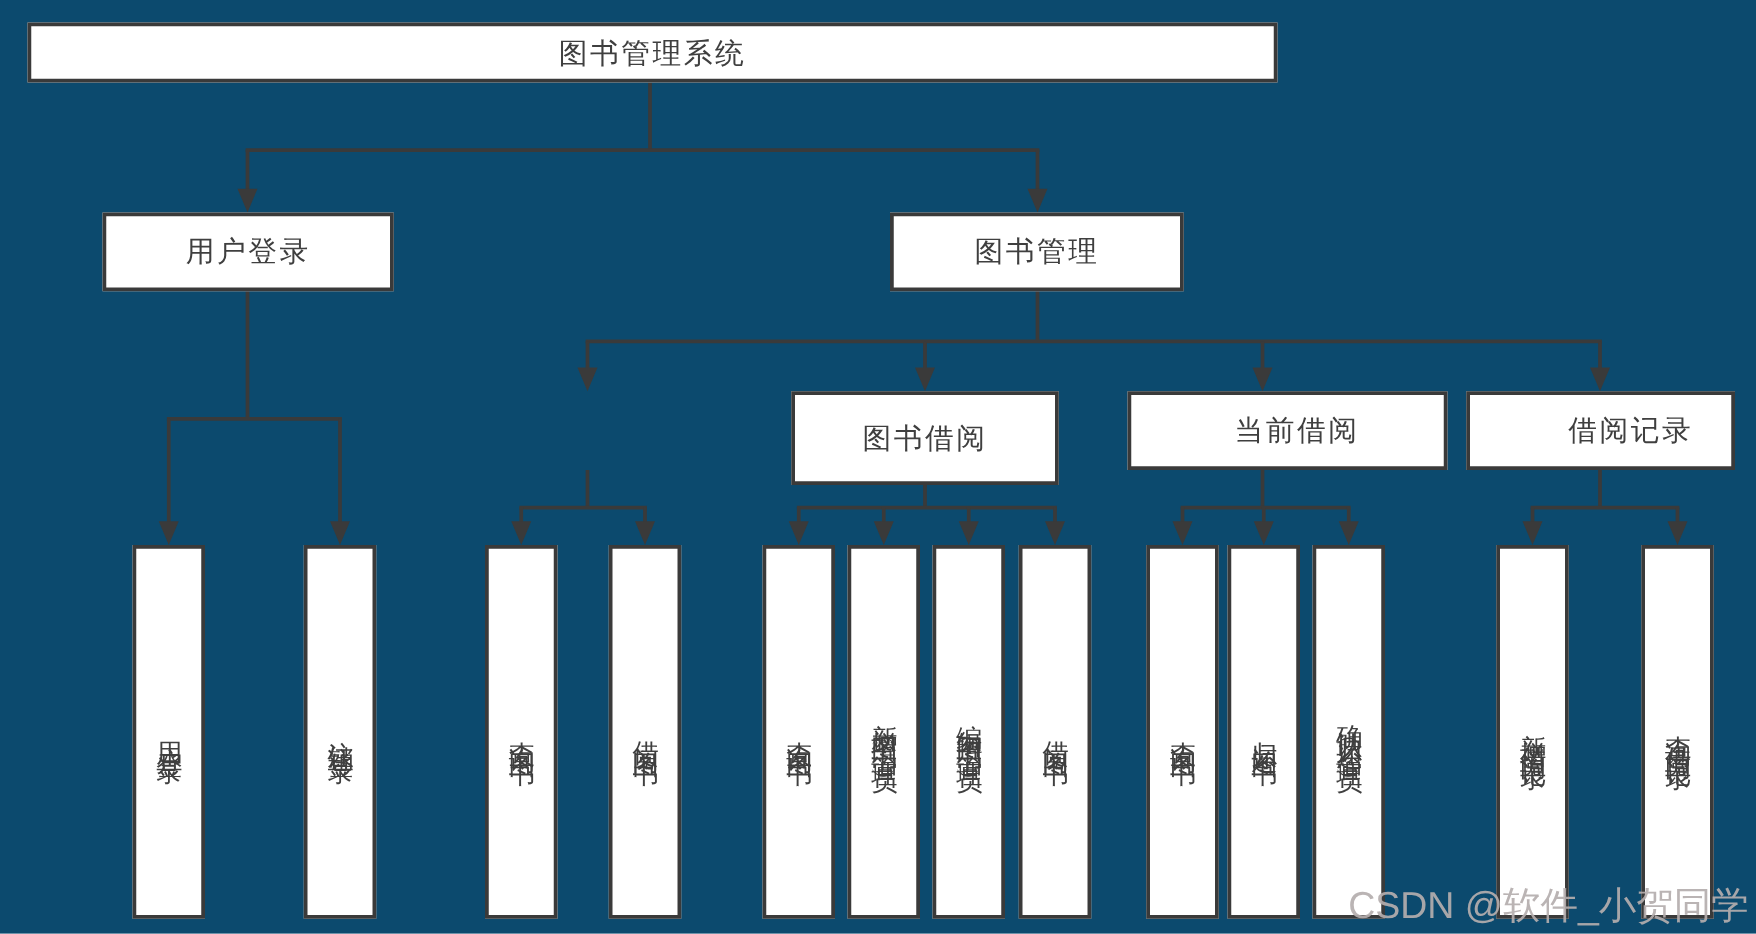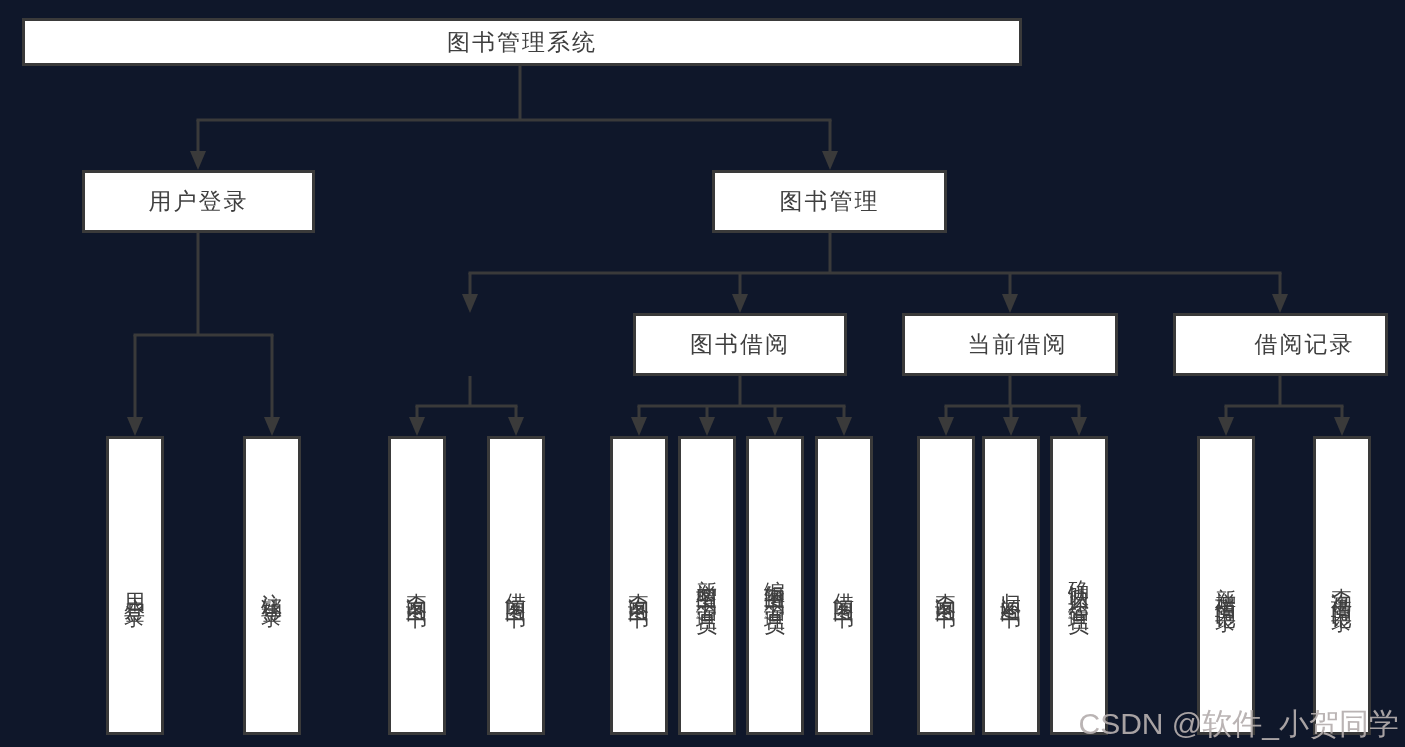--- a/index.html
+++ b/index.html
@@ -3,21 +3,21 @@
 <meta charset="utf-8">
 <style>
   :root{
     --line:#3a3a3a;
     --text:#3f3f3f;
     --box-bg:#ffffff;
     --wm:#b5aeae;
   }
   html,body{margin:0;padding:0;background:#ffffff;}
   .canvas{
-    position:relative;width:1405px;height:747px;background:#0f172a;overflow:hidden;
+    position:relative;width:1405px;height:747px;background:#0c4a6e;overflow:hidden;
     font-family:"Liberation Sans","DejaVu Sans",sans-serif;
   }
   .wires{position:absolute;left:0;top:0;width:1405px;height:747px;z-index:1;}
   .wires line{stroke:var(--line);stroke-width:3;}
   .wires polygon{fill:var(--line);}
   .box{
     position:absolute;box-sizing:border-box;border:3px solid var(--line);
     background:var(--box-bg);display:flex;align-items:center;justify-content:center;
     color:var(--text);z-index:2;
   }
@@ -91,22 +91,22 @@
       <polygon points="1218,417 1234,417 1226,436"></polygon>
       <line x1="1342" y1="406" x2="1342" y2="422"></line>
       <polygon points="1334,417 1350,417 1342,436"></polygon>
     </svg>
 
   <div class="box h" style="left:22px;top:18px;width:1000px;height:48px;">图书管理系统</div>
 
   <div class="box h" style="left:82px;top:170px;width:233px;height:63px;">用户登录</div>
   <div class="box h" style="left:712px;top:170px;width:235px;height:63px;">图书管理</div>
 
-  <div class="box h" style="left:633px;top:313px;width:214px;height:63px;">图书借阅</div>
-  <div class="box h" style="left:902px;top:313px;width:216px;height:63px;padding-left:15px;">当前借阅</div>
+  <div class="box h" style="left:633px;top:313px;width:214px;height:75px;">图书借阅</div>
+  <div class="box h" style="left:902px;top:313px;width:256px;height:63px;padding-left:15px;">当前借阅</div>
   <div class="box h" style="left:1173px;top:313px;width:215px;height:63px;padding-left:48px;">借阅记录</div>
 
   <div class="box v leaf" style="left:106px;">用户登录</div>
   <div class="box v leaf" style="left:243px;">注销登录</div>
 
   <div class="box v leaf" style="left:388px;">查询图书</div>
   <div class="box v leaf" style="left:487px;">借阅图书</div>
 
   <div class="box v leaf" style="left:610px;">查询图书</div>
   <div class="box v leaf" style="left:678px;">新增图书（管理员）</div>

